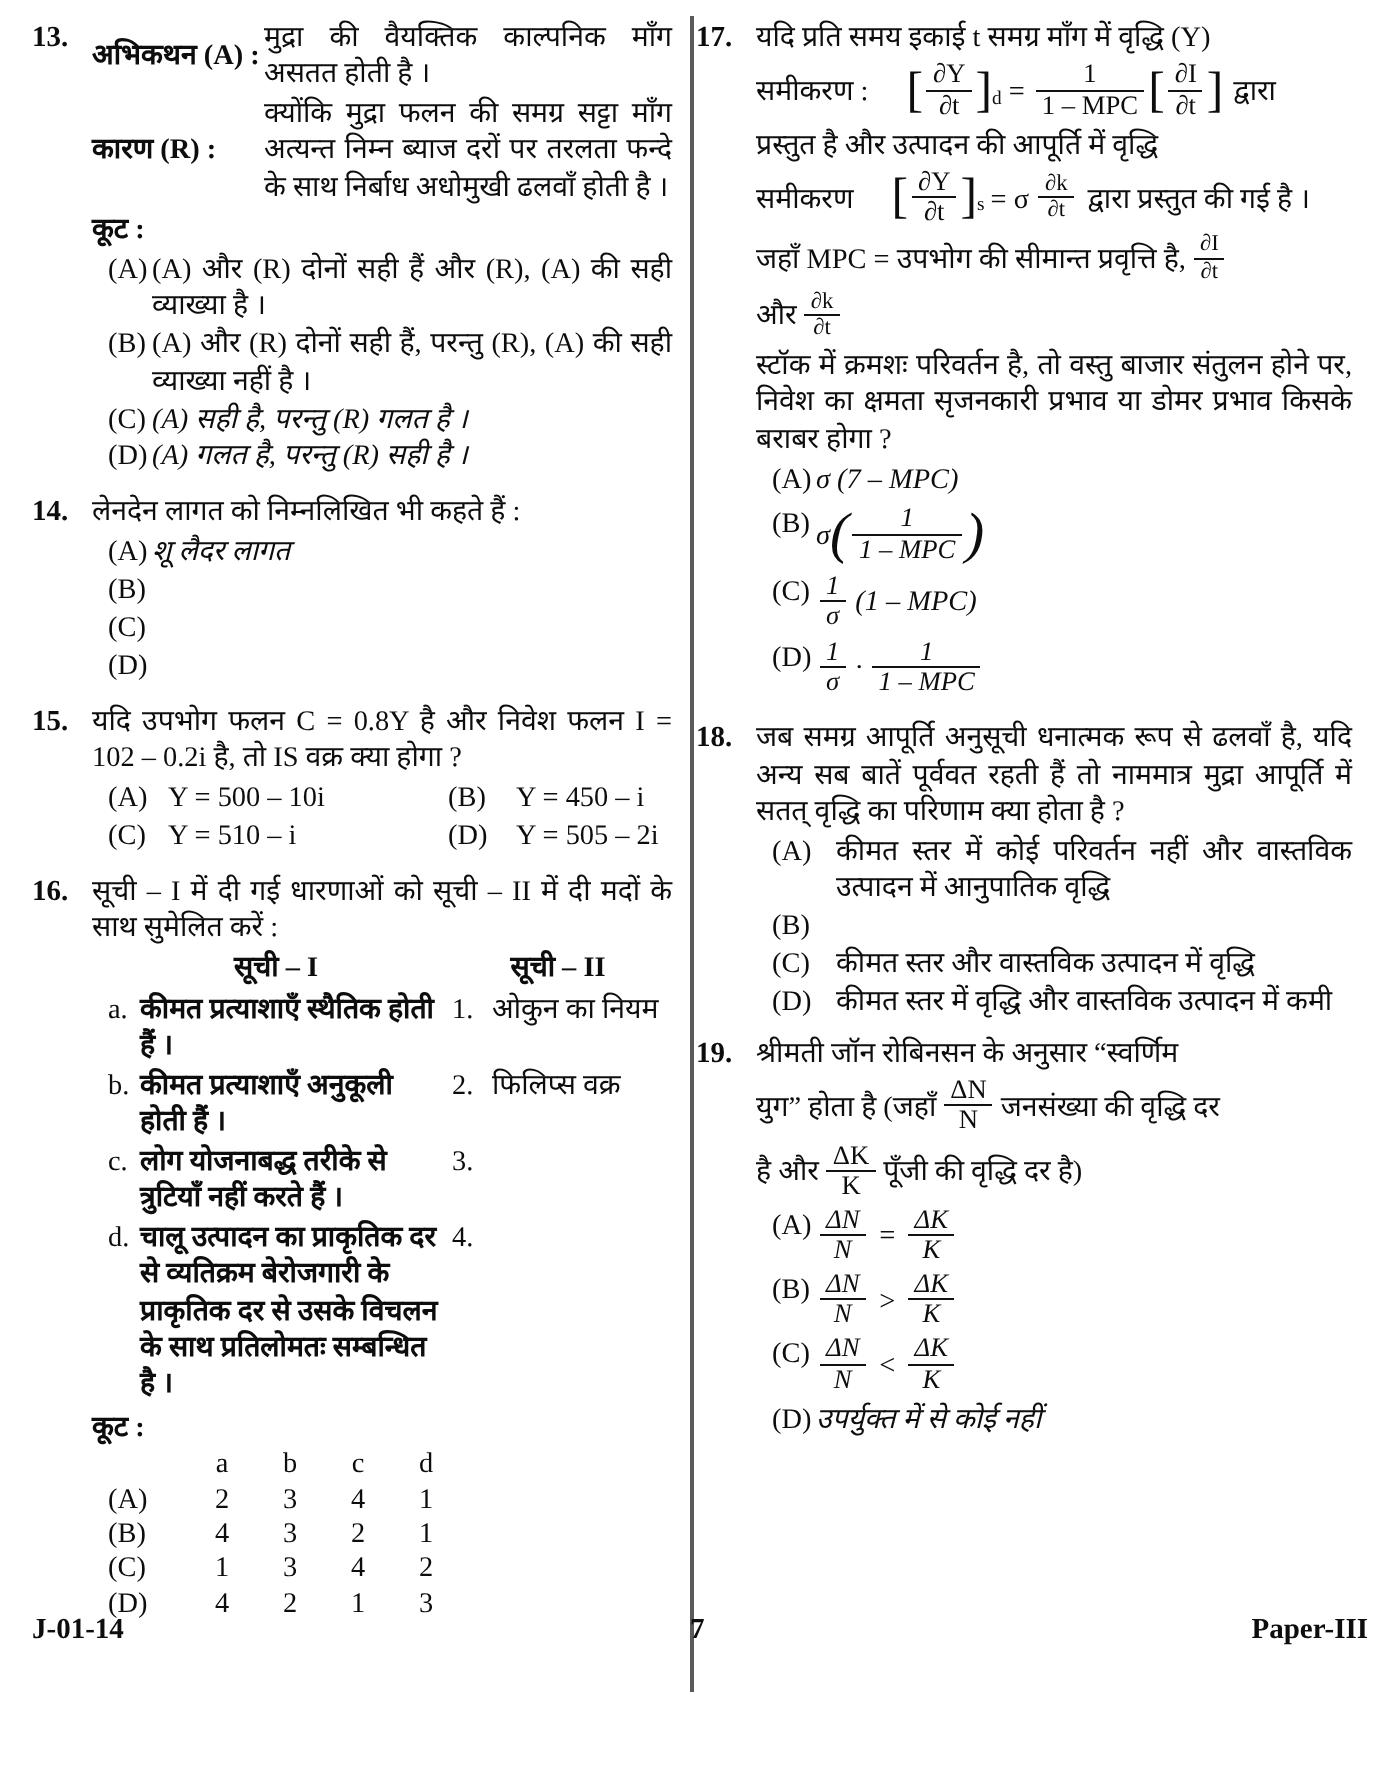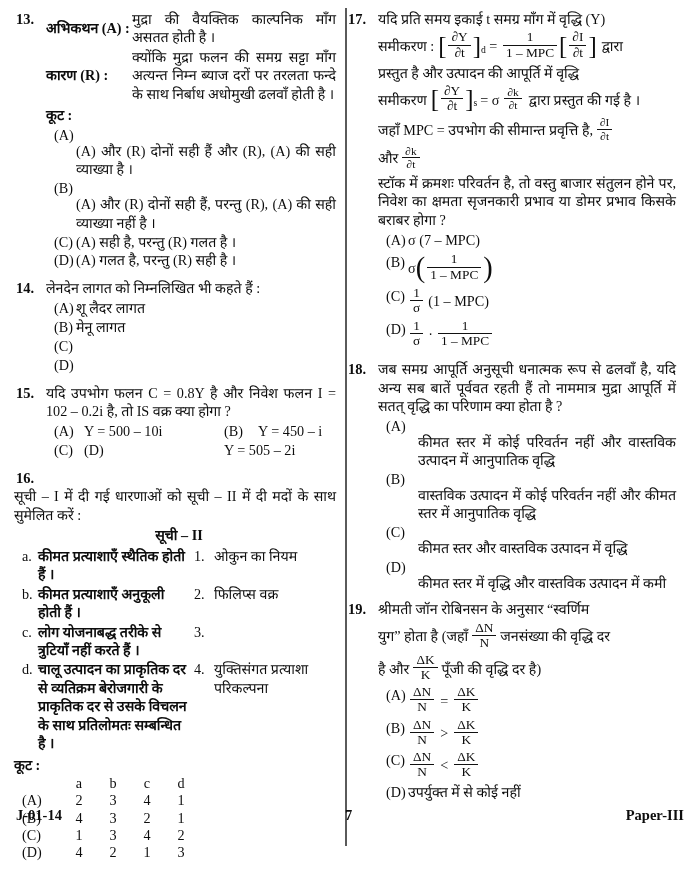--- a/index.html
+++ b/index.html
@@ -95,22 +95,22 @@
     width: 30px;
     padding-left: 8px;
     box-sizing: border-box;
   }
   .opt-lab-wide {
     min-width: 40px;
     width: 40px;
     padding-left: 8px;
     box-sizing: border-box;
   }
-  .opt-txt { flex: 1; text-align: left; }
-  .opt-txt-j { flex: 1; text-align: justify; margin-top: 16px; }
+  .opt-txt { flex: 1; text-align: left; font-style: italic; }
+  .opt-txt-j { flex: 1; text-align: justify; }
 
   
   .opt-grid {
     display: grid;
     grid-template-columns: 30px 140px 34px auto;
     row-gap: 1px;
     padding-left: 8px;
     align-items: baseline;
   }
   .opt-grid > div { white-space: nowrap; }
@@ -188,21 +188,21 @@
     vertical-align: middle;
     white-space: nowrap;
   }
   .eqline {
     display: flex;
     align-items: center;
     flex-wrap: wrap;
     margin: 3px 0;
     line-height: 1.15;
   }
-  .eqline .lead { margin-right: 4px; }
+  .eqline .lead { margin-right: 19px; }
   .eqline .tail { margin-left: 5px; }
   .paren-big {
     display: inline-block;
     font-size: 2.0em;
     line-height: 0.55;
     vertical-align: middle;
     font-weight: 300;
   }
 
   
@@ -264,21 +264,20 @@
       <div class="qnum">14.</div>
       <div class="qbody">
         <div class="stem stem-nj">लेनदेन लागत को निम्नलिखित भी कहते हैं :</div>
         <div class="opts">
           <div class="opt">
             <div class="opt-lab">(A)</div>
             <div class="opt-txt">शू लैदर लागत</div>
           </div>
           <div class="opt">
             <div class="opt-lab">(B)</div>
-            <div class="opt-txt">मेनू लागत</div>
           </div>
           <div class="opt">
             <div class="opt-lab">(C)</div>
           </div>
           <div class="opt">
             <div class="opt-lab">(D)</div>
           </div>
         </div>
       </div>
     </div>
@@ -286,32 +285,34 @@
     <div class="q" style="margin-top:9px;">
       <div class="qnum">15.</div>
       <div class="qbody">
         <div class="stem">यदि उपभोग फलन C = 0.8Y है और निवेश फलन I = 102 – 0.2i है, तो IS वक्र क्या होगा ?</div>
         <div class="opt-grid">
           <div>(A)</div>
           <div>Y = 500 – 10i</div>
           <div>(B)</div>
           <div>Y = 450 – i</div>
           <div>(C)</div>
+          <div>Y = 510 – i</div>
           <div>(D)</div>
           <div>Y = 505 – 2i</div>
         </div>
       </div>
     </div>
 
-    <div class="q" style="margin-top:9px;flex-direction:column;">
+    <div class="q" style="margin-top:9px;">
       <div class="qnum">16.</div>
       <div class="qbody">
         <div class="stem">सूची – I में दी गई धारणाओं को सूची – II में दी मदों के साथ सुमेलित करें :</div>
 
         <div class="match-head">
+          <div class="mh-1">सूची – I</div>
           <div class="mh-2">सूची – II</div>
         </div>
 
         <div class="match-row">
           <div class="m-key">a.</div>
           <div class="m-txt">कीमत प्रत्याशाएँ स्थैतिक होती हैं ।</div>
           <div class="m-num">1.</div>
           <div class="m-val">ओकुन का नियम</div>
         </div>
         <div class="match-row">
@@ -322,21 +323,20 @@
         </div>
         <div class="match-row">
           <div class="m-key">c.</div>
           <div class="m-txt">लोग योजनाबद्ध तरीके से त्रुटियाँ नहीं करते हैं ।</div>
           <div class="m-num">3.</div>
         </div>
         <div class="match-row">
           <div class="m-key">d.</div>
           <div class="m-txt">चालू उत्पादन का प्राकृतिक दर से व्यतिक्रम बेरोजगारी के प्राकृतिक दर से उसके विचलन के साथ प्रतिलोमतः सम्बन्धित है ।</div>
           <div class="m-num">4.</div>
-          <div class="m-val">युक्तिसंगत प्रत्याशा परिकल्पना</div>
         </div>
 
         <div class="kut">कूट :</div>
 
         <div class="code-table">
           <div class="code-row code-head">
             <div class="cr-lab"></div>
             <div class="cr-cell">a</div>
             <div class="cr-cell">b</div>
             <div class="cr-cell">c</div>
@@ -501,21 +501,20 @@
       <div class="qnum">18.</div>
       <div class="qbody">
         <div class="stem">जब समग्र आपूर्ति अनुसूची धनात्मक रूप से ढलवॉं है, यदि अन्य सब बातें पूर्ववत रहती हैं तो नाममात्र मुद्रा आपूर्ति में सतत् वृद्धि का परिणाम क्या होता है ?</div>
         <div class="opts">
           <div class="opt">
             <div class="opt-lab-wide">(A)</div>
             <div class="opt-txt-j">कीमत स्तर में कोई परिवर्तन नहीं और वास्तविक उत्पादन में आनुपातिक वृद्धि</div>
           </div>
           <div class="opt">
             <div class="opt-lab-wide">(B)</div>
-            <div class="opt-txt-j">वास्तविक उत्पादन में कोई परिवर्तन नहीं और कीमत स्तर में आनुपातिक वृद्धि</div>
           </div>
           <div class="opt">
             <div class="opt-lab-wide">(C)</div>
             <div class="opt-txt-j">कीमत स्तर और वास्तविक उत्पादन में वृद्धि</div>
           </div>
           <div class="opt">
             <div class="opt-lab-wide">(D)</div>
             <div class="opt-txt-j">कीमत स्तर में वृद्धि और वास्तविक उत्पादन में कमी</div>
           </div>
         </div>

